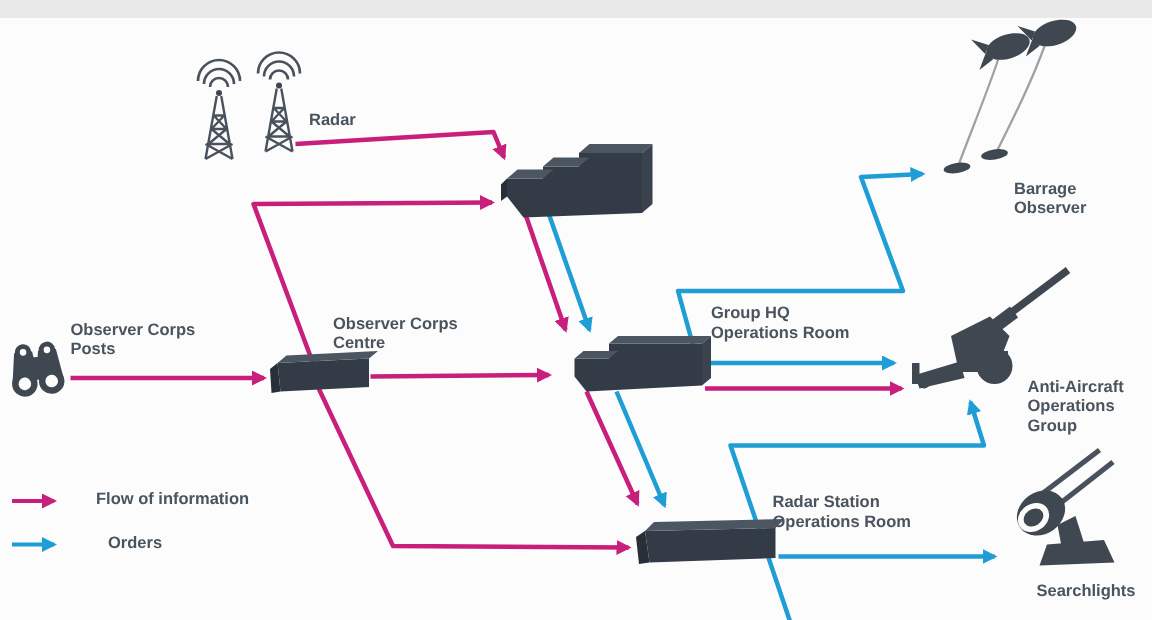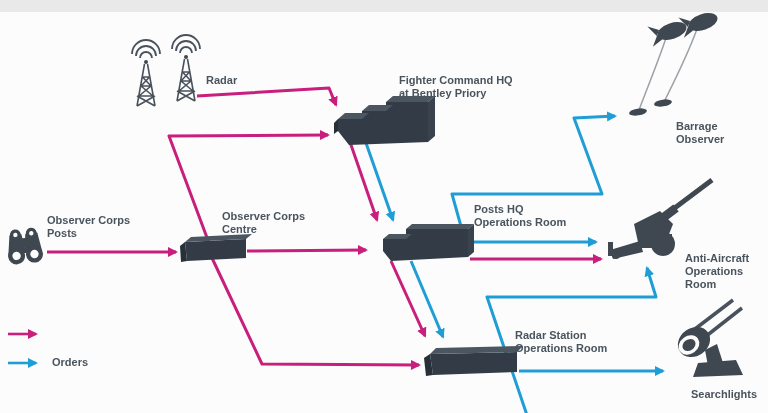--- a/index.html
+++ b/index.html
@@ -158,29 +158,28 @@
       <path class="icon-fill" d="M698,351 L736,348 L743,363 L693,365 Z"></path>
     </g>
 
     <g>
       <path class="legend-arrow" style="stroke:var(--info,#c81e7c)" d="M8,322 L36,322" marker-end="url(#arrP)"></path>
       <path class="legend-arrow" style="stroke:var(--orders,#1f9ed6)" d="M8,351 L36,351" marker-end="url(#arrB)"></path>
     </g>
   </svg>
 
   <div class="label" style="left:206px;top:62px">Radar</div>
-  <div class="label" style="left:399px;top:62px">Fighter Command HQ
-at Bentley Priory</div>
   <div class="label" style="left:676px;top:108px">Barrage Observer</div>
   <div class="label" style="left:47px;top:202px">Observer Corps
 Posts</div>
   <div class="label" style="left:222px;top:198px">Observer Corps
 Centre</div>
-  <div class="label" style="left:474px;top:191px">Posts HQ
+  <div class="label" style="left:474px;top:191px">Group HQ
 Operations Room</div>
   <div class="label" style="left:685px;top:240px">Anti-Aircraft
-Operations Room</div>
+Operations Group</div>
   <div class="label" style="left:515px;top:317px">Radar Station
 Operations Room</div>
   <div class="label" style="left:691px;top:376px">Searchlights</div>
 
-  <div class="label" style="left:52px;top:344px">Orders</div>
+  <div class="label" style="left:64px;top:315px">Flow of information</div>
+  <div class="label" style="left:72px;top:344px">Orders</div>
 </div>
 
 </body></html>

